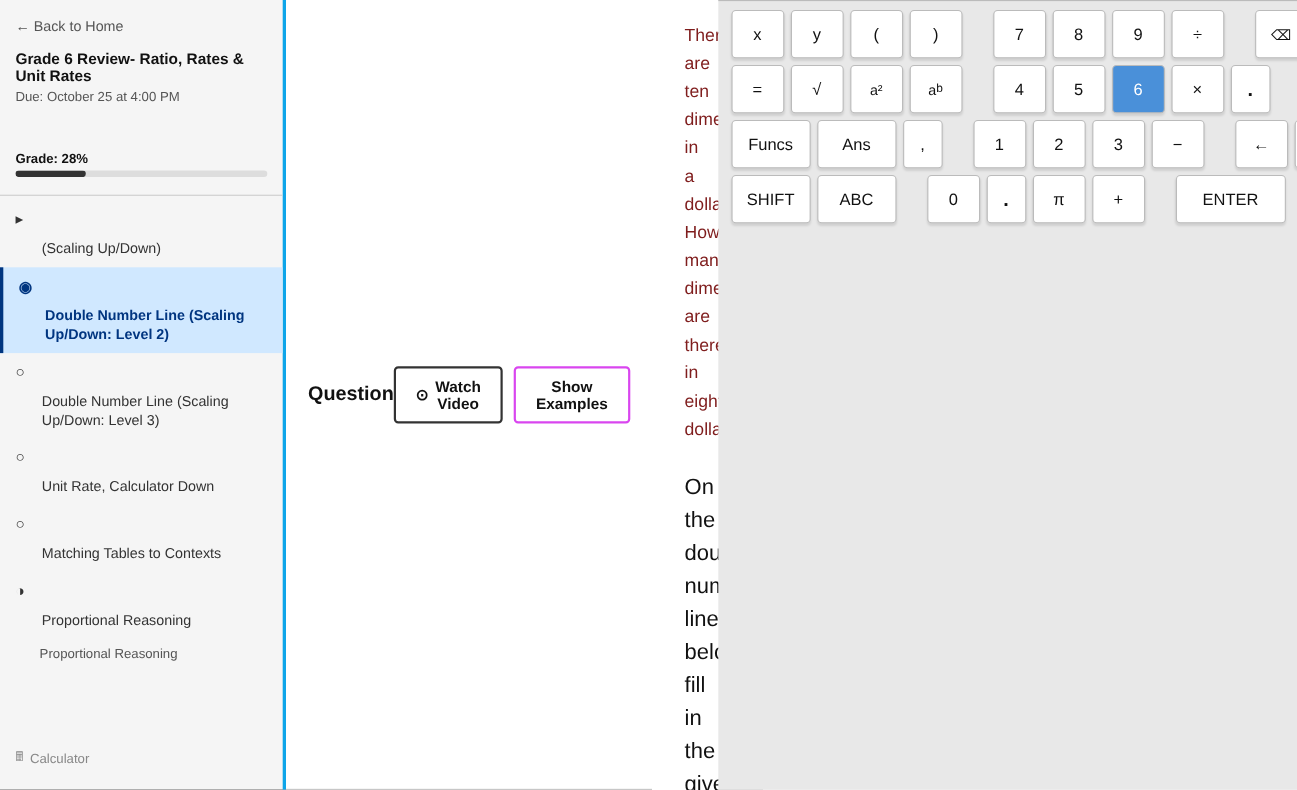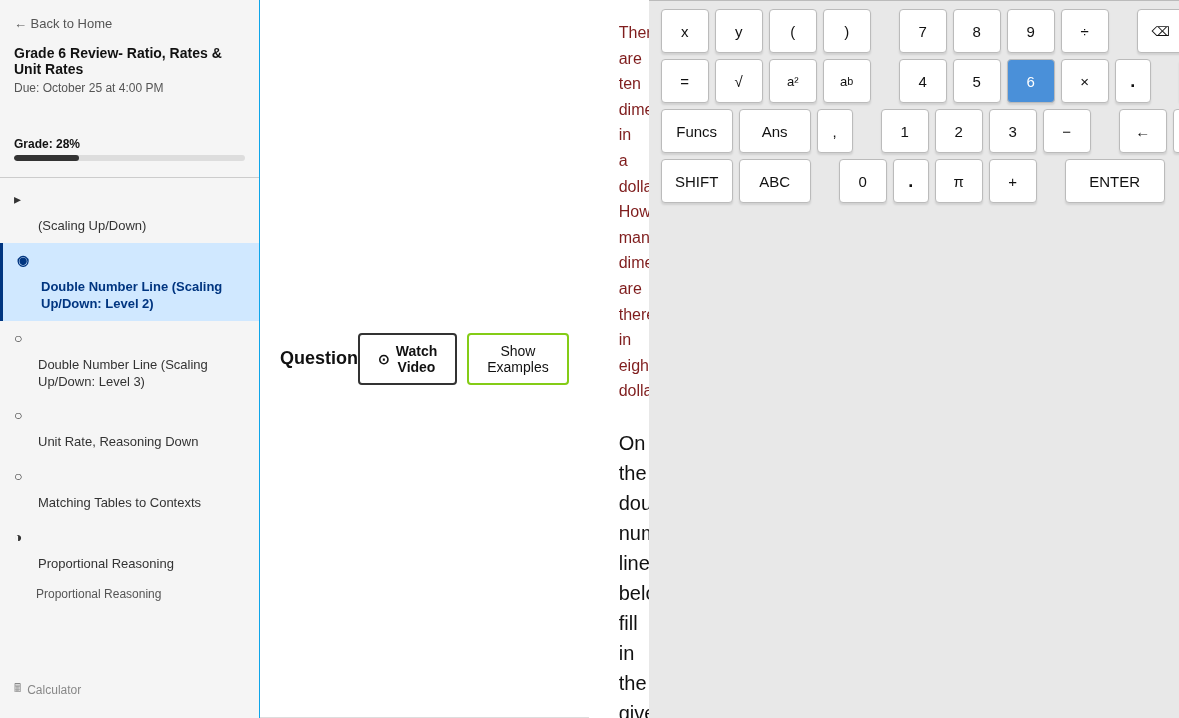--- a/index.html
+++ b/index.html
@@ -10,21 +10,21 @@
       height: 718px;
       overflow: hidden;
       display: flex;
     }
 
     
     .sidebar {
       width: 260px;
       min-width: 260px;
       background: #f5f5f5;
-      border-right: 1px solid #0ea5e9;
+      border-right: 3px solid #0ea5e9;
       padding: 10px 0;
       height: 100%;
       overflow-y: auto;
       display: flex;
       flex-direction: column;
     }
 
     .back-link {
       color: #555;
       font-size: 13px;
@@ -146,25 +146,25 @@
       border: 2px solid #333;
       background: #fff;
       padding: 8px 18px;
       font-size: 14px;
       font-weight: bold;
       cursor: pointer;
       border-radius: 4px;
       color: #111;
     }
     .btn-show-examples {
-      border: 2px solid #84cc16;
+      border: 2px solid #d946ef;
       background: #fff;
       padding: 3px 18px;
       font-size: 14px;
-      font-weight: normal;
+      font-weight: bold;
       cursor: pointer;
       border-radius: 4px;
       color: #111;
     }
 
     
     .question-area {
       flex: 1;
       padding: 20px 30px;
       overflow-y: auto;
@@ -343,21 +343,21 @@
     <span class="item-text">Double Number Line (Scaling Up/Down: Level 2)</span>
   </div>
 
   <div class="sidebar-item">
     <span class="item-icon">○</span>
     <span class="item-text">Double Number Line (Scaling Up/Down: Level 3)</span>
   </div>
 
   <div class="sidebar-item">
     <span class="item-icon">○</span>
-    <span class="item-text">Unit Rate, Reasoning Down</span>
+    <span class="item-text">Unit Rate, Calculator Down</span>
   </div>
 
   <div class="sidebar-item">
     <span class="item-icon">○</span>
     <span class="item-text">Matching Tables to Contexts</span>
   </div>
 
   <div class="sidebar-item">
     <span class="item-icon">◑</span>
     <span class="item-text">Proportional Reasoning</span>

